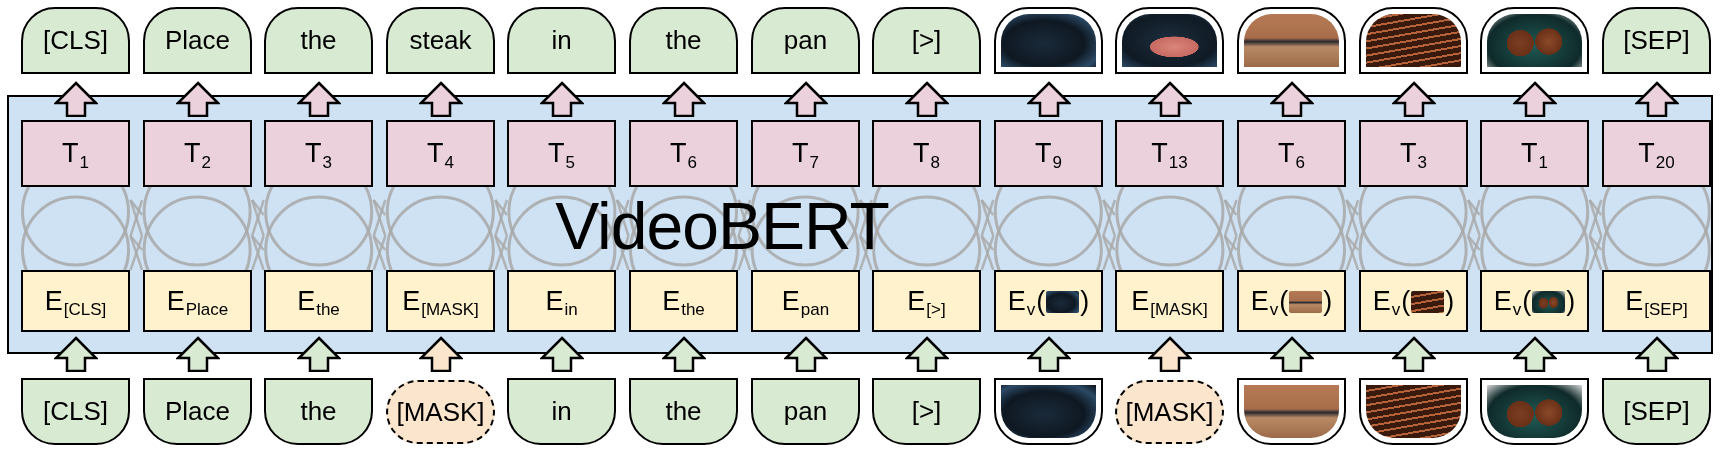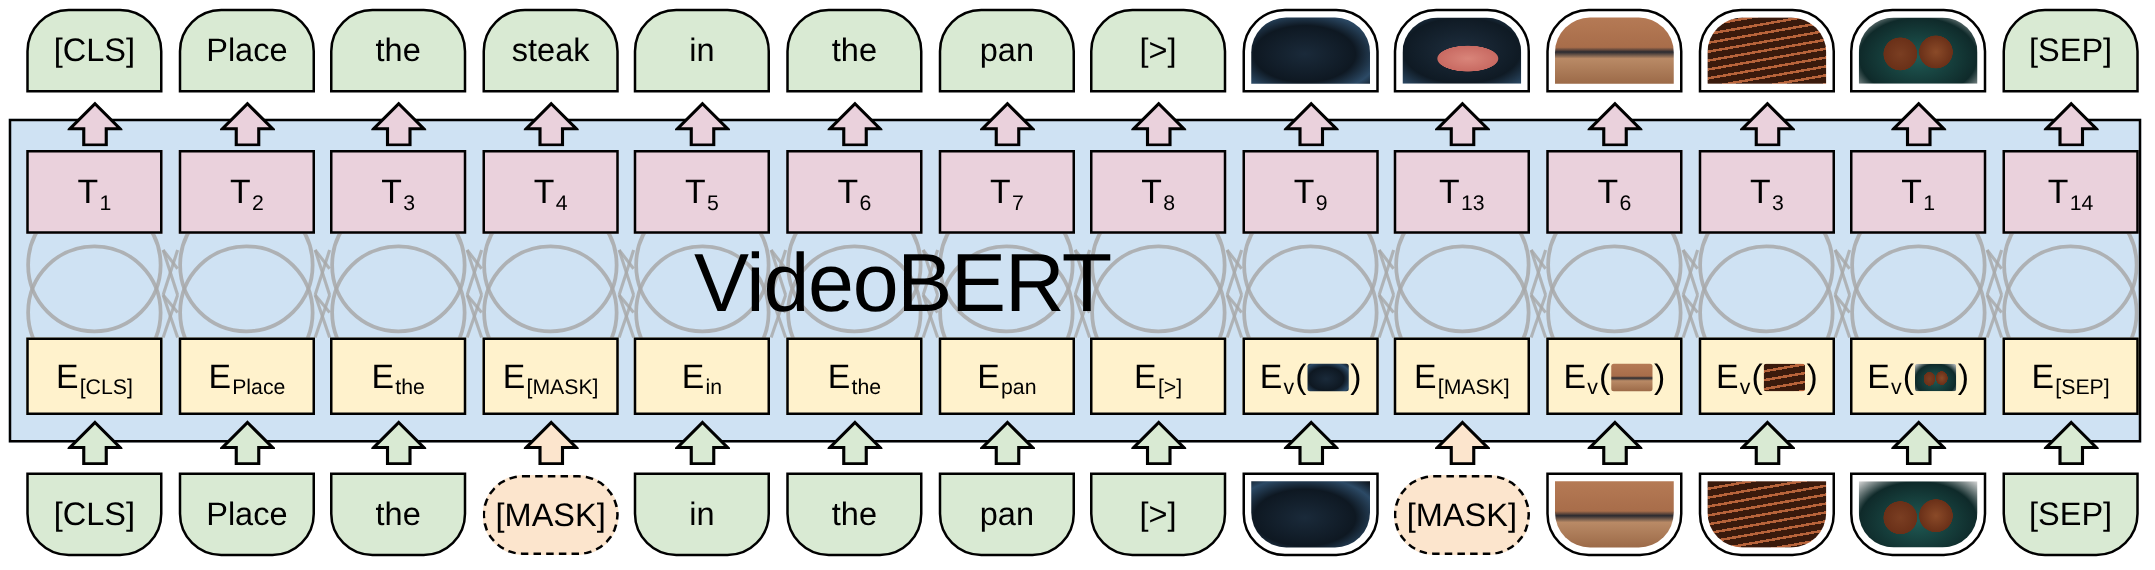--- a/index.html
+++ b/index.html
@@ -442,21 +442,21 @@
     </div>
     <div>
       <div class="tok top" style="left: 1602px;">
         <span>[SEP]</span>
       </div>
       <svg class="arrow" viewBox="0 0 44 36" style="left: 1634.5px; top: 81px;">
         <path d="M22 2 L42 22 L31 22 L31 35 L13 35 L13 22 L2 22 Z" fill="#ead1dc" stroke="#000" stroke-width="2.5" stroke-linejoin="miter"></path>
       </svg>
       <div class="box tbox" style="left: 1602px;">
         <span>T</span>
-        <span class="sub">14</span>
+        <span class="sub">20</span>
       </div>
       <div class="box ebox" style="left: 1602px;">
         <span>E</span>
         <span class="sub">[SEP]</span>
       </div>
       <svg class="arrow" viewBox="0 0 44 36" style="left: 1634.5px; top: 336px;">
         <path d="M22 2 L42 22 L31 22 L31 35 L13 35 L13 22 L2 22 Z" fill="#d9ead3" stroke="#000" stroke-width="2.5" stroke-linejoin="miter"></path>
       </svg>
       <div class="tok bot" style="left: 1602px;">
         <span>[SEP]</span>

